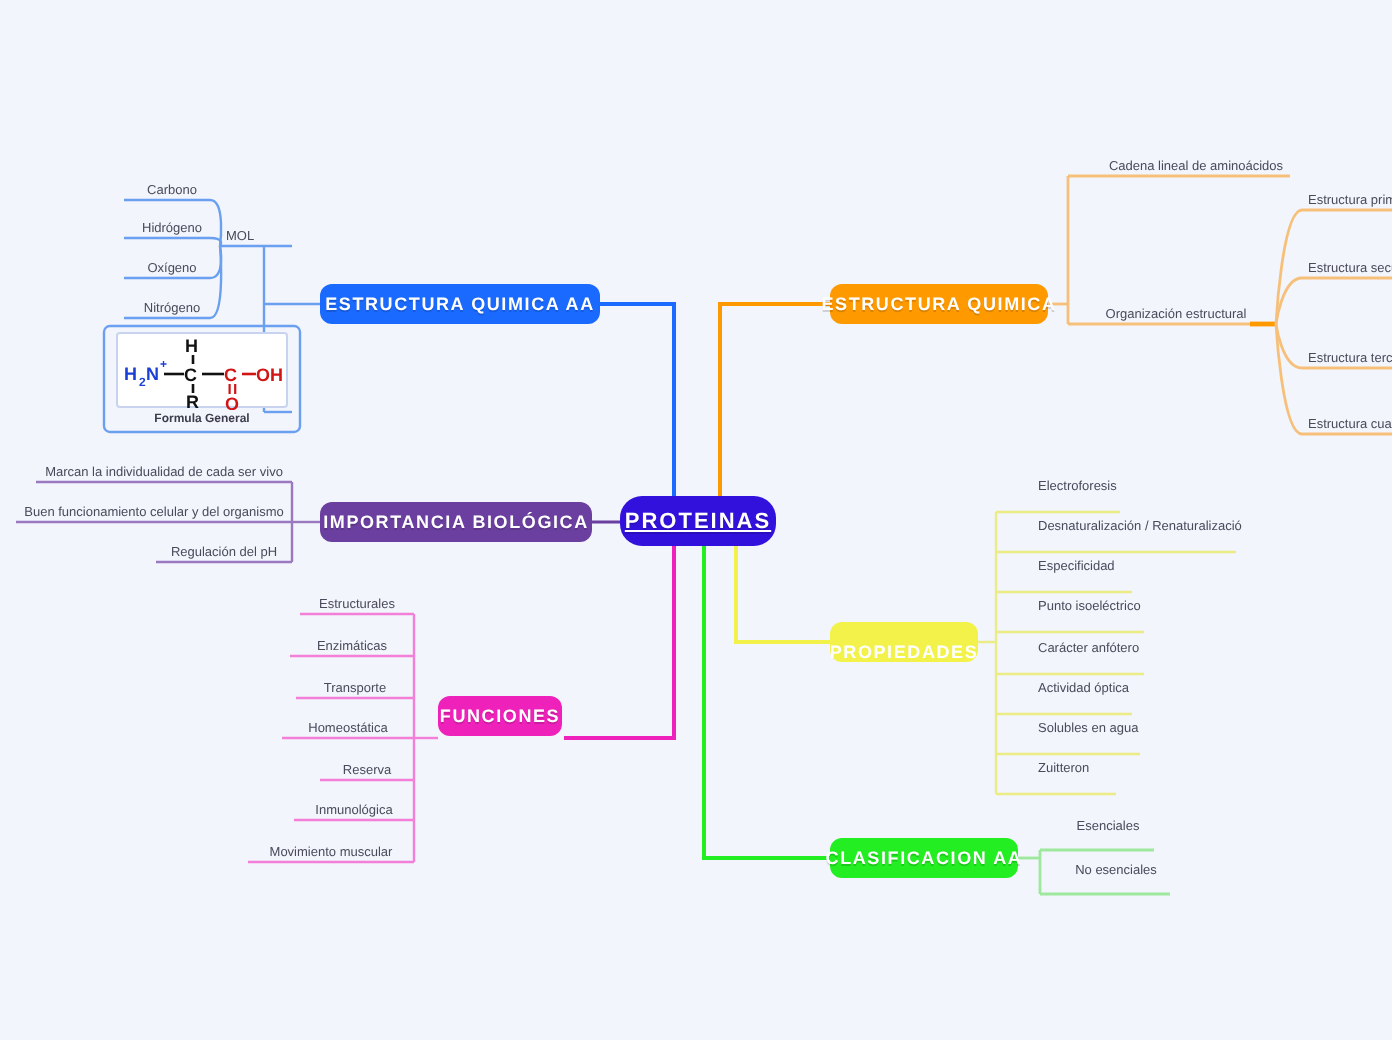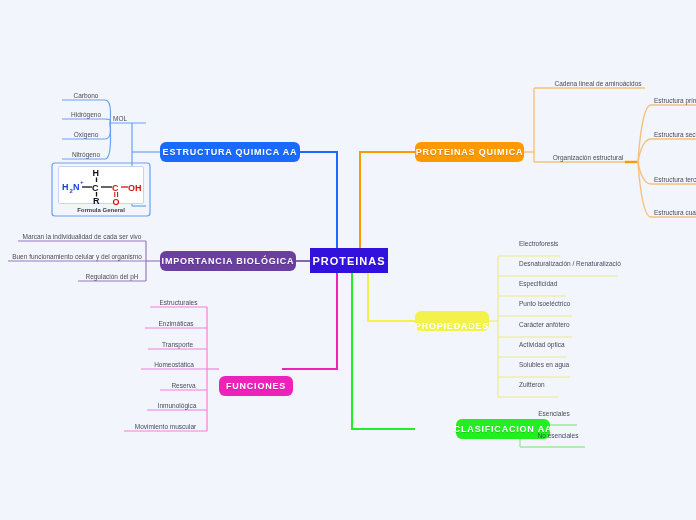--- a/index.html
+++ b/index.html
@@ -22,21 +22,22 @@
     font-weight:bold;
     font-size:9px;
     letter-spacing:.8px;
     display:flex;align-items:center;justify-content:center;
     padding:0 10px;
     white-space:nowrap;
     text-shadow:0 1px 0 rgba(0,0,0,.15);
   }
   .pill.center{
     font-size:11px;letter-spacing:1px;
-    border-radius:0;
+    border-radius:11px;
+    text-decoration:underline;
   }
   .pill.yellowpill{ color:#ffffff; text-shadow:none;align-items:flex-end;}
 
   
   .leaf{
     font-size:6.5px;
     color:#4a4a5a;
     white-space:nowrap;
     padding:0 3px 2px 3px;
     display:flex;align-items:flex-end;
@@ -142,33 +143,33 @@
   </div>
 
   <div class="node pill" style="left:160px;top:142px;width:140px;height:20px;background:#1a6aff;">
     <span>ESTRUCTURA QUIMICA AA</span>
   </div>
 
   <div class="node pill" style="left:160px;top:251px;width:136px;height:20px;background:#6b3fa0;">
     <span>IMPORTANCIA BIOLÓGICA</span>
   </div>
 
-  <div class="node pill" style="left:219px;top:376px;width:74px;height:20px;background:#ee22bb;">
+  <div class="node pill" style="left:219px;top:348px;width:62px;height:20px;background:#ee22bb;">
     <span>FUNCIONES</span>
   </div>
 
   <div class="node pill" style="left:415px;top:142px;width:109px;height:20px;background:#ff9900;">
-    <span>PROTEINAS QUIMICA</span>
+    <span>ESTRUCTURA QUIMICA</span>
   </div>
 
   <div class="node pill yellowpill" style="left:415px;top:311px;width:74px;height:20px;background:#f2f24a;">
     <span>PROPIEDADES</span>
   </div>
 
-  <div class="node pill" style="left:415px;top:419px;width:94px;height:20px;background:#22ee22;margin-left:41px;">
+  <div class="node pill" style="left:415px;top:419px;width:94px;height:20px;background:#22ee22;">
     <span>CLASIFICACION AA</span>
   </div>
 
   <div class="node leaf" style="left:110px;top:114px;width:40px;">
     <span>MOL</span>
   </div>
 
   <div class="node leaf" style="left:62px;top:91px;width:48px;justify-content:center;">
     <span>Carbono</span>
   </div>

